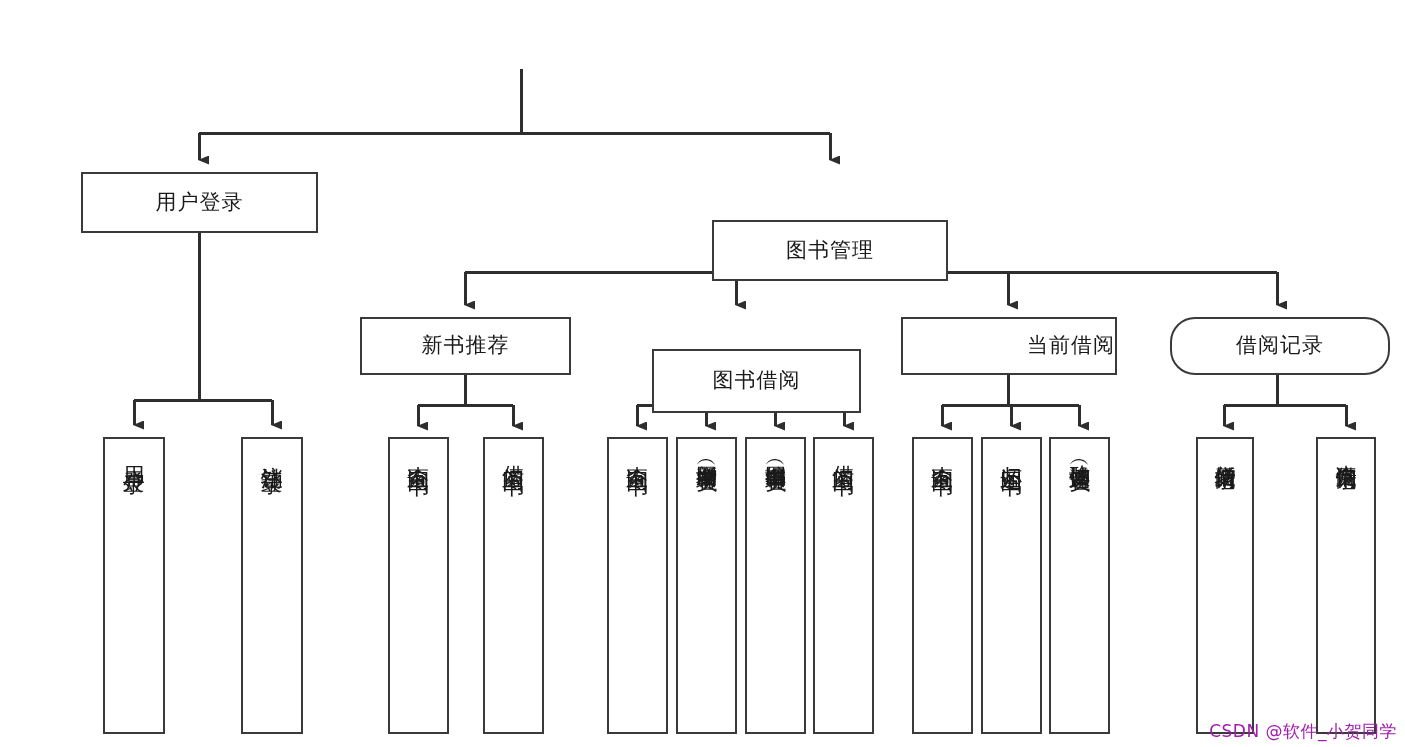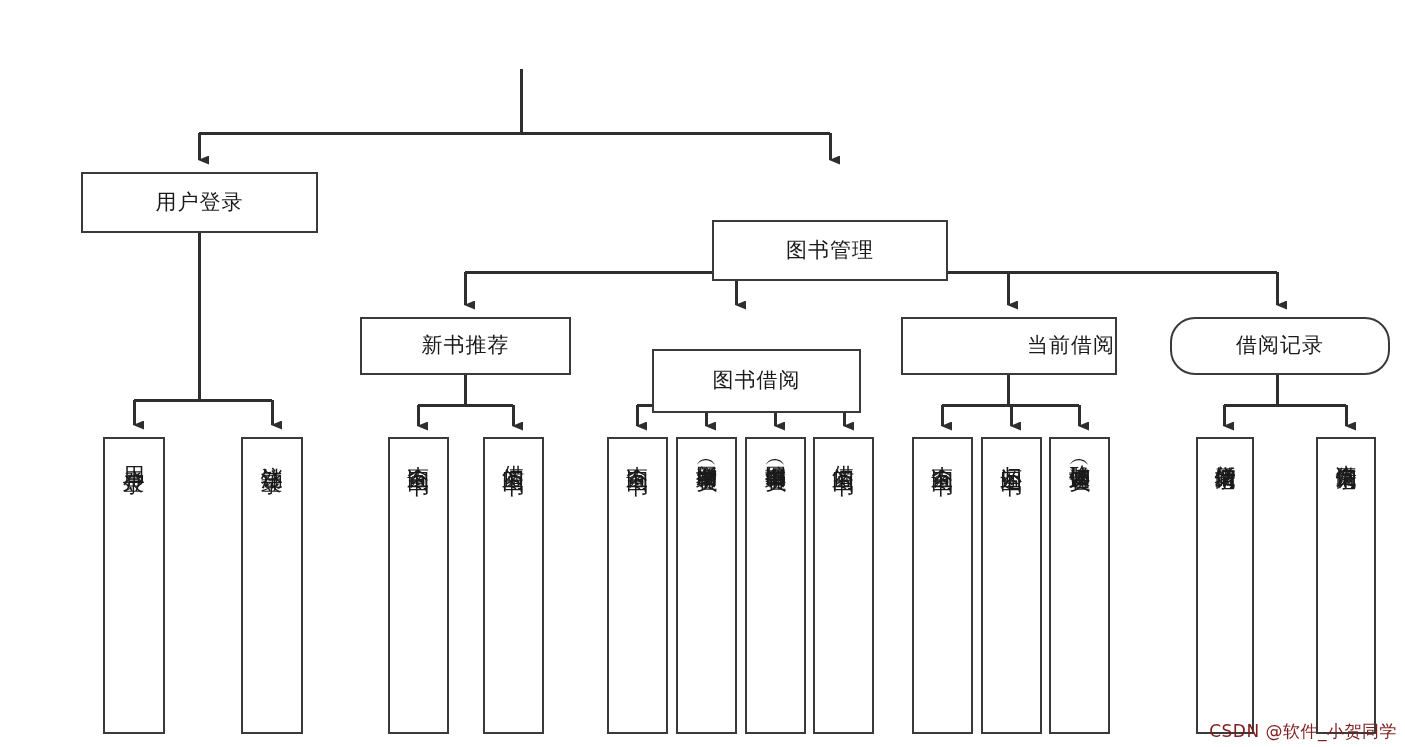--- a/index.html
+++ b/index.html
@@ -44,21 +44,21 @@
     line-height:1.06;
     letter-spacing:3px;
     white-space:normal;
   }
   .node.v.tall .lbl{font-size:21px;letter-spacing:1px;}
 
   .watermark{
     position:absolute;
     right:8px;bottom:4px;
     font-size:17px;
-    color:#7f1d1d;
+    color:#a21caf;
     letter-spacing:0.5px;
     user-select:none;
     white-space:nowrap;
   }
 </style>
 </head>
 <body>
 
 <div id="canvas">
 

